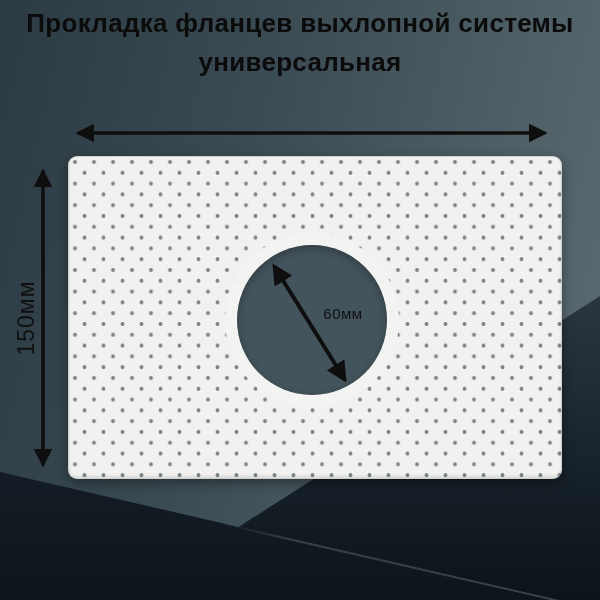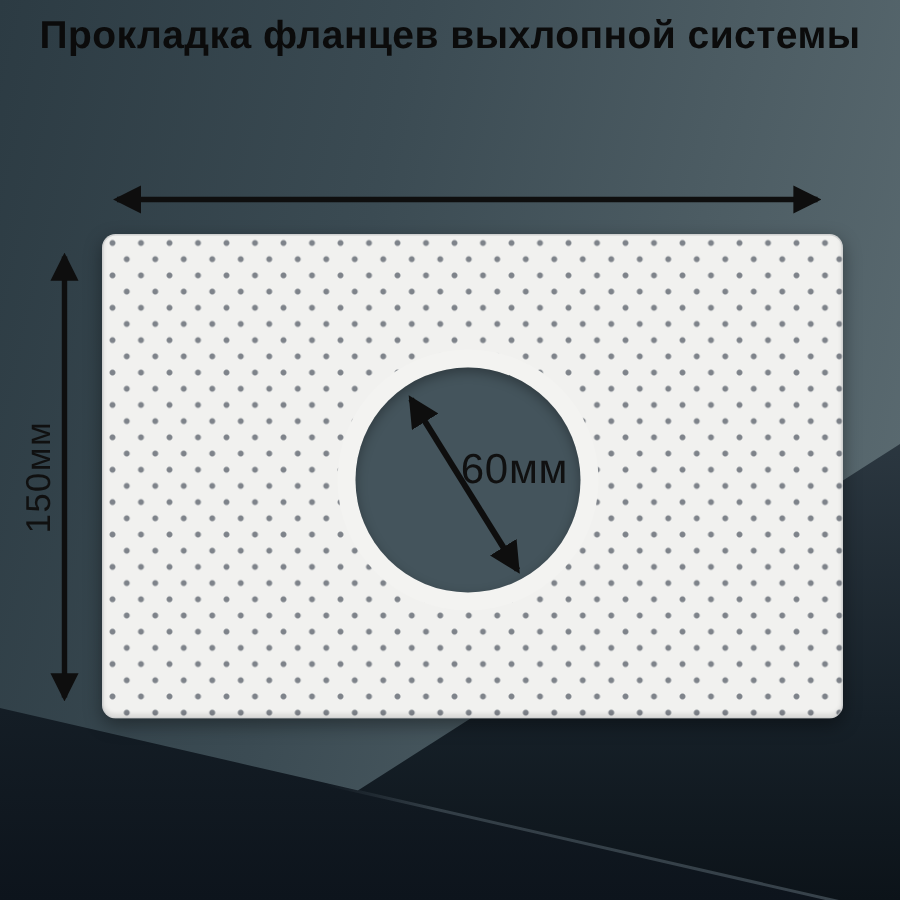--- a/index.html
+++ b/index.html
@@ -49,33 +49,34 @@
     background:#44545c;border-radius:50%;
     box-shadow:inset 0 3px 8px rgba(0,0,0,0.30);
   }
   .arrows{position:absolute;inset:0;pointer-events:none;}
   .dim{
     position:absolute;color:#101010;font-size:23px;font-weight:500;
     letter-spacing:1px;white-space:nowrap;
   }
   .dim-w{left:314px;top:116px;transform:translate(-50%,-50%);}
   .dim-h{left:26px;top:318px;transform:translate(-50%,-50%) rotate(-90deg);}
-  .dim-d{left:343px;top:313px;transform:translate(-50%,-50%);font-size:28px;letter-spacing:0.5px;}
+  .dim-d{left:343px;top:313px;transform:translate(-50%,-50%);font-size:15px;letter-spacing:0.5px;}
 </style>
 </head>
 <body>
 
 <div class="canvas">
 
   <div class="layer bg-dark-right"></div>
   <div class="layer bg-dark-bottom"></div>
   <div class="edge-line"></div>
 
   <div class="title">
     <div>Прокладка фланцев выхлопной системы</div>
+    <div>универсальная</div>
   </div>
 
   <div class="gasket">
     <div class="hole-ring"></div>
     <div class="hole"></div>
   </div>
 
   <svg class="arrows" width="600" height="600" viewBox="0 0 600 600">
     <defs>
       <marker id="ah" viewBox="0 0 10 10" refX="8.6" refY="5" markerWidth="5.2" markerHeight="5.2" orient="auto-start-reverse">

